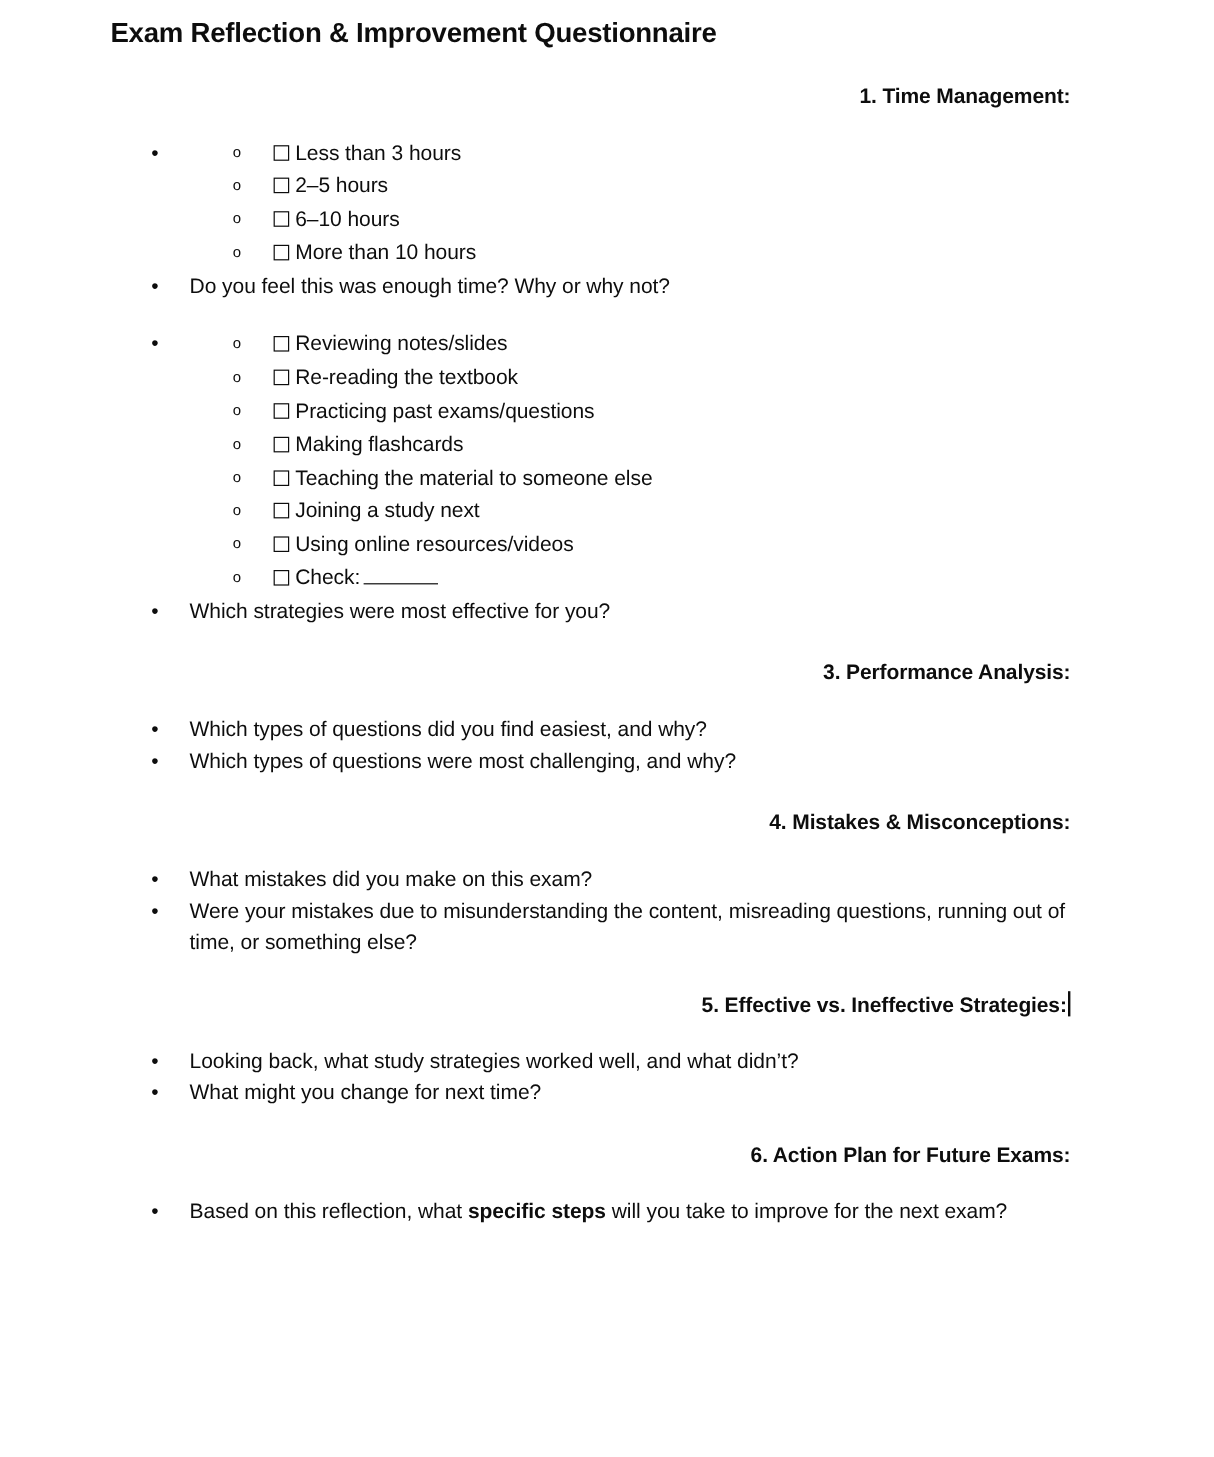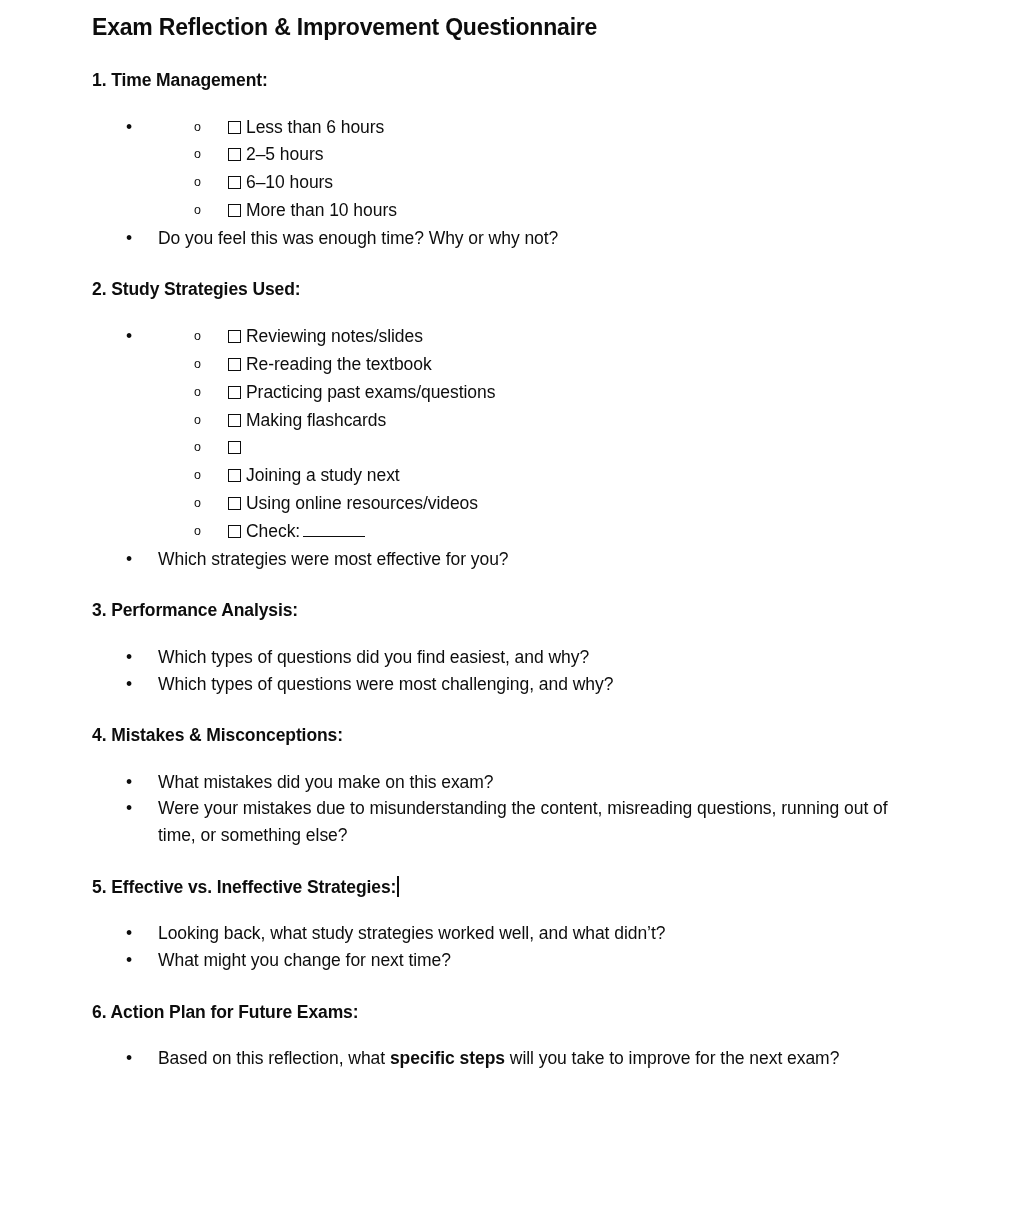--- a/index.html
+++ b/index.html
@@ -39,20 +39,21 @@
 
   .section-heading {
     font-size: 17.5px;
     font-weight: bold;
     letter-spacing: -0.1px;
     line-height: 1.3;
     margin: 0;
     padding-top: 27px;
     position: relative;
     white-space: nowrap;
+    text-align: right;
   }
 
   .caret {
     display: inline-block;
     width: 2px;
     height: 21px;
     background: #0d0d0d;
     vertical-align: -4px;
     margin-left: 1px;
   }
@@ -125,41 +126,40 @@
 
 <div class="page">
   <div class="doc">
     <h1 class="doc-title">Exam Reflection &amp; Improvement Questionnaire</h1>
     <div id="sections">
         <div class="section-heading"><span>1. Time Management:</span></div>
         <ul class="lvl1">
           <li class="b1">
             <span class="marker">•</span>
             <ul class="lvl2">
-              <li class="b2"><span class="marker2">o</span><span class="cbox"></span><span>Less than 6 hours</span></li>
+              <li class="b2"><span class="marker2">o</span><span class="cbox"></span><span>Less than 3 hours</span></li>
               <li class="b2"><span class="marker2">o</span><span class="cbox"></span><span>2–5 hours</span></li>
               <li class="b2"><span class="marker2">o</span><span class="cbox"></span><span>6–10 hours</span></li>
               <li class="b2"><span class="marker2">o</span><span class="cbox"></span><span>More than 10 hours</span></li>
             </ul>
           </li>
           <li class="b1">
             <span class="marker">•</span>
             <span class="txt">Do you feel this was enough time? Why or why not?</span>
           </li>
         </ul>
-        <div class="section-heading"><span>2. Study Strategies Used:</span></div>
         <ul class="lvl1">
           <li class="b1">
             <span class="marker">•</span>
             <ul class="lvl2">
               <li class="b2"><span class="marker2">o</span><span class="cbox"></span><span>Reviewing notes/slides</span></li>
               <li class="b2"><span class="marker2">o</span><span class="cbox"></span><span>Re-reading the textbook</span></li>
               <li class="b2"><span class="marker2">o</span><span class="cbox"></span><span>Practicing past exams/questions</span></li>
               <li class="b2"><span class="marker2">o</span><span class="cbox"></span><span>Making flashcards</span></li>
-              <li class="b2"><span class="marker2">o</span><span class="cbox"></span></li>
+              <li class="b2"><span class="marker2">o</span><span class="cbox"></span><span>Teaching the material to someone else</span></li>
               <li class="b2"><span class="marker2">o</span><span class="cbox"></span><span>Joining a study next</span></li>
               <li class="b2"><span class="marker2">o</span><span class="cbox"></span><span>Using online resources/videos</span></li>
               <li class="b2"><span class="marker2">o</span><span class="cbox"></span><span>Check:</span><span class="blank"></span></li>
             </ul>
           </li>
           <li class="b1">
             <span class="marker">•</span>
             <span class="txt">Which strategies were most effective for you?</span>
           </li>
         </ul>

